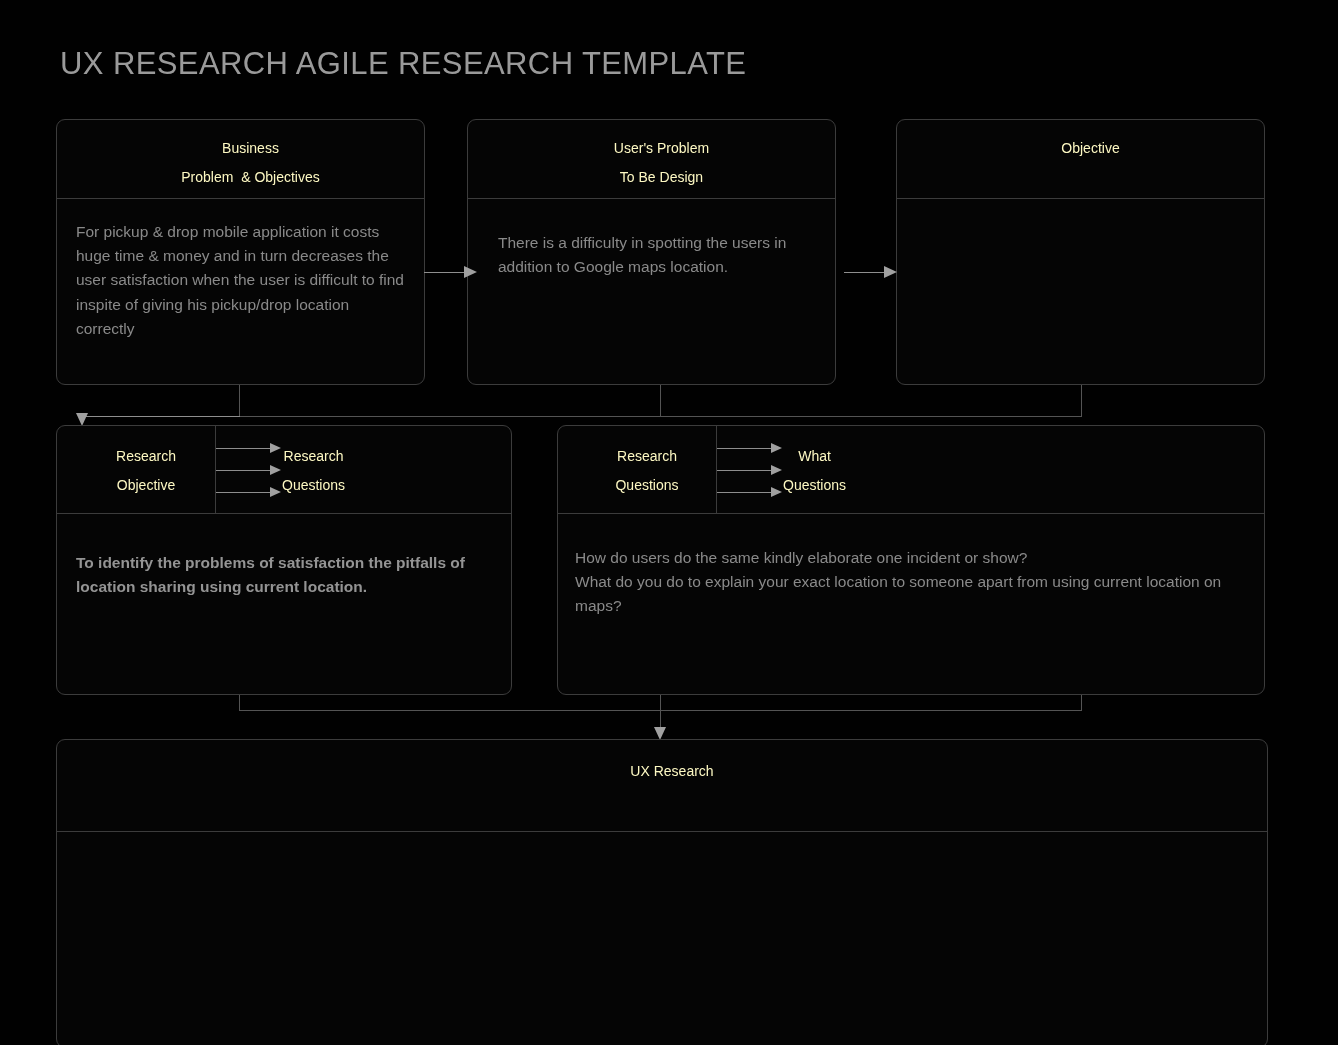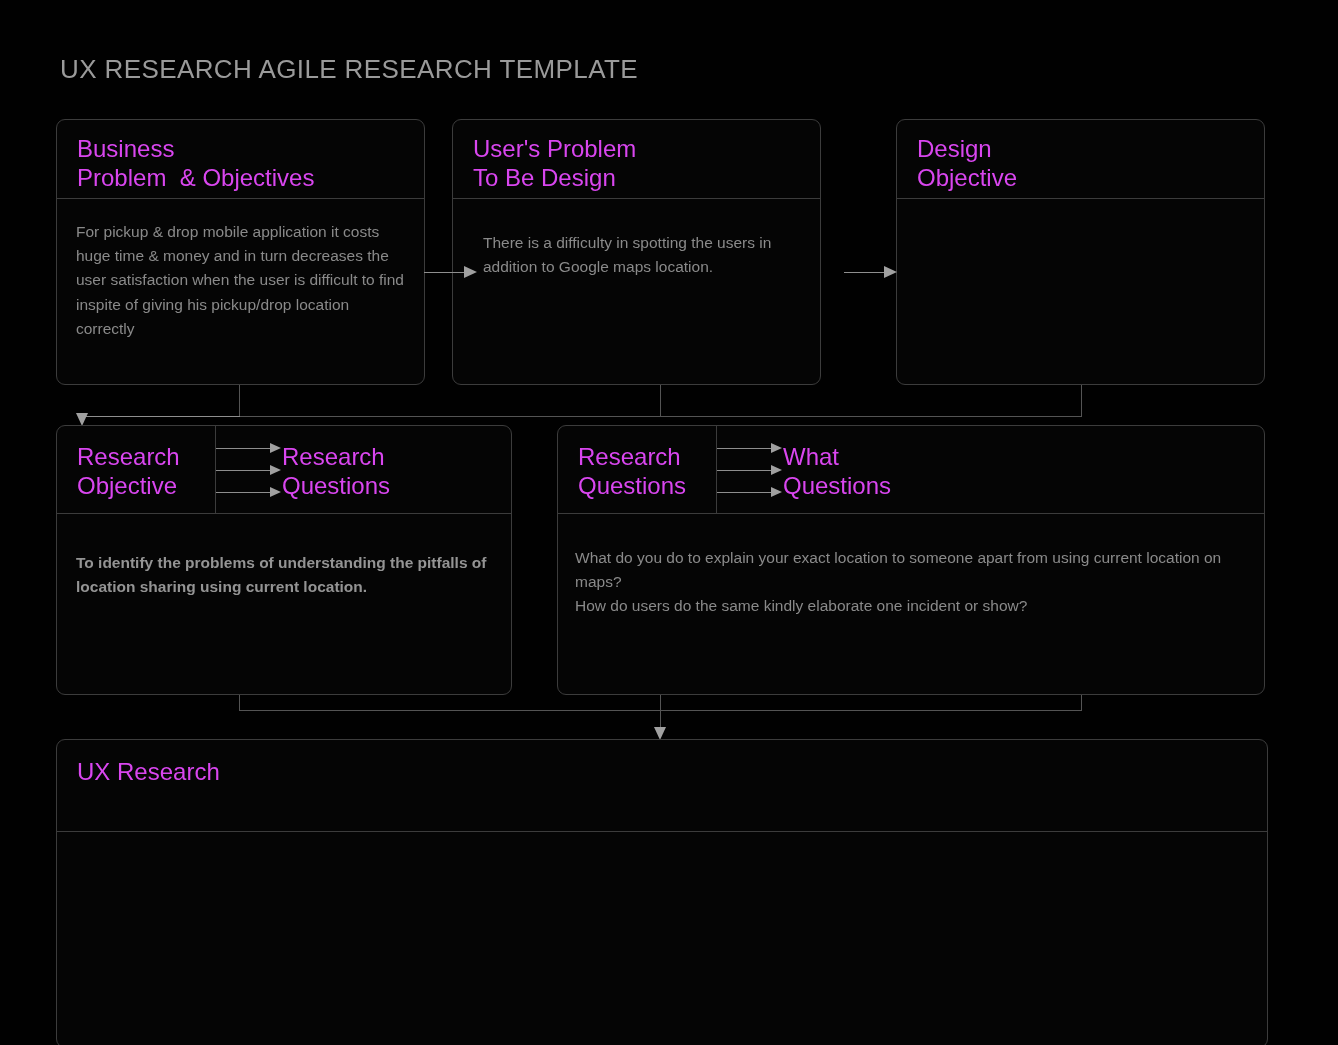--- a/index.html
+++ b/index.html
@@ -17,22 +17,22 @@
     width: 1338px;
     height: 1045px;
     background: #010101;
     overflow: hidden;
   }
 
   
   #page-title {
     position: absolute;
     left: 60px;
-    top: 54px;
-    font-size: 26px;
+    top: 46px;
+    font-size: 31px;
     letter-spacing: 0.4px;
     color: #9a9a9a;
     font-weight: 400;
     white-space: nowrap;
   }
 
   
   .card {
     position: absolute;
     box-sizing: border-box;
@@ -40,25 +40,26 @@
     border-radius: 9px;
     background: #050505;
   }
   .card-header {
     position: relative;
     box-sizing: border-box;
     border-bottom: 1px solid #3c3c3c;
     padding: 14px 0 12px 20px;
   }
   .card-header .htitle {
-    font-size: 24px;
+    font-size: 14px;
     line-height: 29px;
-    color: #d946ef;
+    color: #fef9c3;
     font-weight: 400;
     white-space: pre;
+    text-align: center;
   }
   .card-body {
     padding: 22px 22px 10px 22px;
   }
   .card-body .btext {
     font-size: 15.5px;
     line-height: 24.2px;
     color: #8a8a8a;
     font-weight: 400;
     white-space: pre-line;
@@ -141,33 +142,32 @@
   <div class="card" style="left:56px; top:119px; width:369px; height:266px;">
     <div class="card-header" style="height:79px;">
       <div class="htitle">Business</div>
       <div class="htitle">Problem  &amp; Objectives</div>
     </div>
     <div class="card-body" style="padding-left:19px; padding-top:21px; padding-right:14px;">
       <div class="btext">For pickup &amp; drop mobile application it costs huge time &amp; money and in turn decreases the user satisfaction when the user is difficult to find inspite of giving his pickup/drop location correctly</div>
     </div>
   </div>
 
-  <div class="card" style="left:452px; top:119px; width:369px; height:266px;">
+  <div class="card" style="left:467px; top:119px; width:369px; height:266px;">
     <div class="card-header" style="height:79px;">
       <div class="htitle">User's Problem</div>
       <div class="htitle">To Be Design</div>
     </div>
     <div class="card-body" style="padding-left:30px; padding-top:32px; padding-right:20px;">
       <div class="btext">There is a difficulty in spotting the users in addition to Google maps location.</div>
     </div>
   </div>
 
   <div class="card" style="left:896px; top:119px; width:369px; height:266px;">
     <div class="card-header" style="height:79px;">
-      <div class="htitle">Design</div>
       <div class="htitle">Objective</div>
     </div>
   </div>
 
   <div class="hline" style="left:424px; top:272px; width:43px;"></div>
   <div class="arrow-right" style="left:464px; top:266px;"></div>
 
   <div class="hline" style="left:844px; top:272px; width:43px;"></div>
   <div class="arrow-right" style="left:884px; top:266px;"></div>
 
@@ -194,21 +194,21 @@
           <div class="mini-arrow" style="top:29px;"></div>
           <div class="mini-arrow" style="top:51px;"></div>
         </div>
         <div>
           <div class="htitle">Research</div>
           <div class="htitle">Questions</div>
         </div>
       </div>
     </div>
     <div class="card-body" style="padding-left:19px; padding-top:37px; padding-right:14px;">
-      <div class="btext" style="font-weight:700; color:#949494;">To identify the problems of understanding the pitfalls of location sharing using current location.</div>
+      <div class="btext" style="font-weight:700; color:#949494;">To identify the problems of satisfaction the pitfalls of location sharing using current location.</div>
     </div>
   </div>
 
   <div class="card" style="left:557px; top:425px; width:708px; height:270px;">
     <div class="card-header split-header" style="height:88px;">
       <div class="split-left" style="width:159px;">
         <div class="htitle">Research</div>
         <div class="htitle">Questions</div>
       </div>
       <div class="split-right">
@@ -217,22 +217,22 @@
           <div class="mini-arrow" style="top:29px;"></div>
           <div class="mini-arrow" style="top:51px;"></div>
         </div>
         <div>
           <div class="htitle">What</div>
           <div class="htitle">Questions</div>
         </div>
       </div>
     </div>
     <div class="card-body" style="padding-left:17px; padding-top:32px; padding-right:14px;">
+      <div class="btext">How do users do the same kindly elaborate one incident or show?</div>
       <div class="btext">What do you do to explain your exact location to someone apart from using current location on maps?</div>
-      <div class="btext">How do users do the same kindly elaborate one incident or show?</div>
     </div>
   </div>
 
   <div class="vline dimline" style="left:239px; top:695px; height:16px;"></div>
   <div class="vline dimline" style="left:660px; top:695px; height:16px;"></div>
   <div class="vline dimline" style="left:1081px; top:695px; height:16px;"></div>
   <div class="hline dimline" style="left:239px; top:710px; width:843px;"></div>
   <div class="vline dimline" style="left:660px; top:710px; height:19px;"></div>
   <div class="arrow-down" style="left:654px; top:727px;"></div>
 

